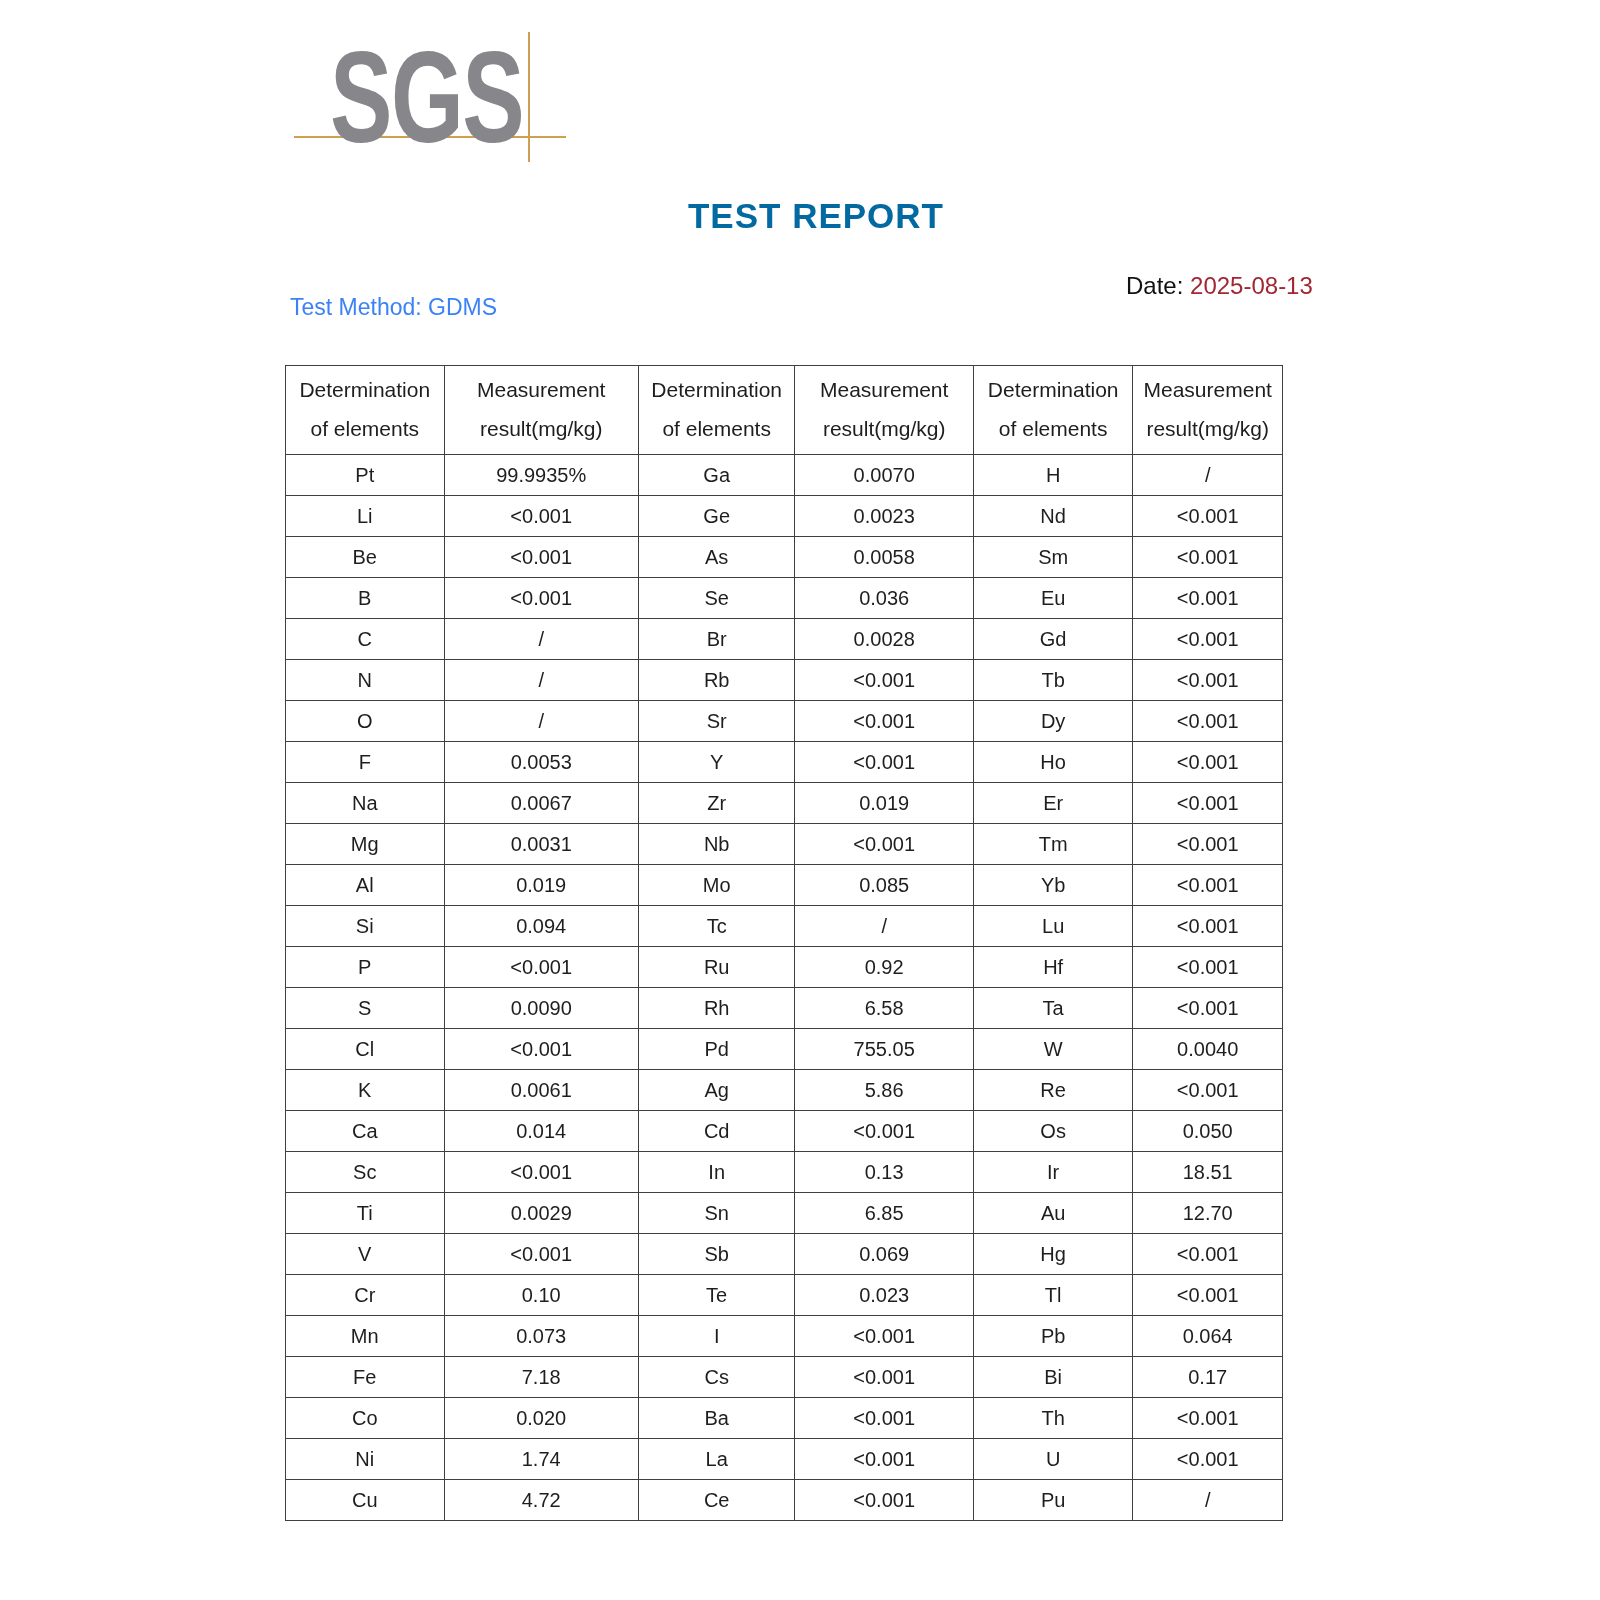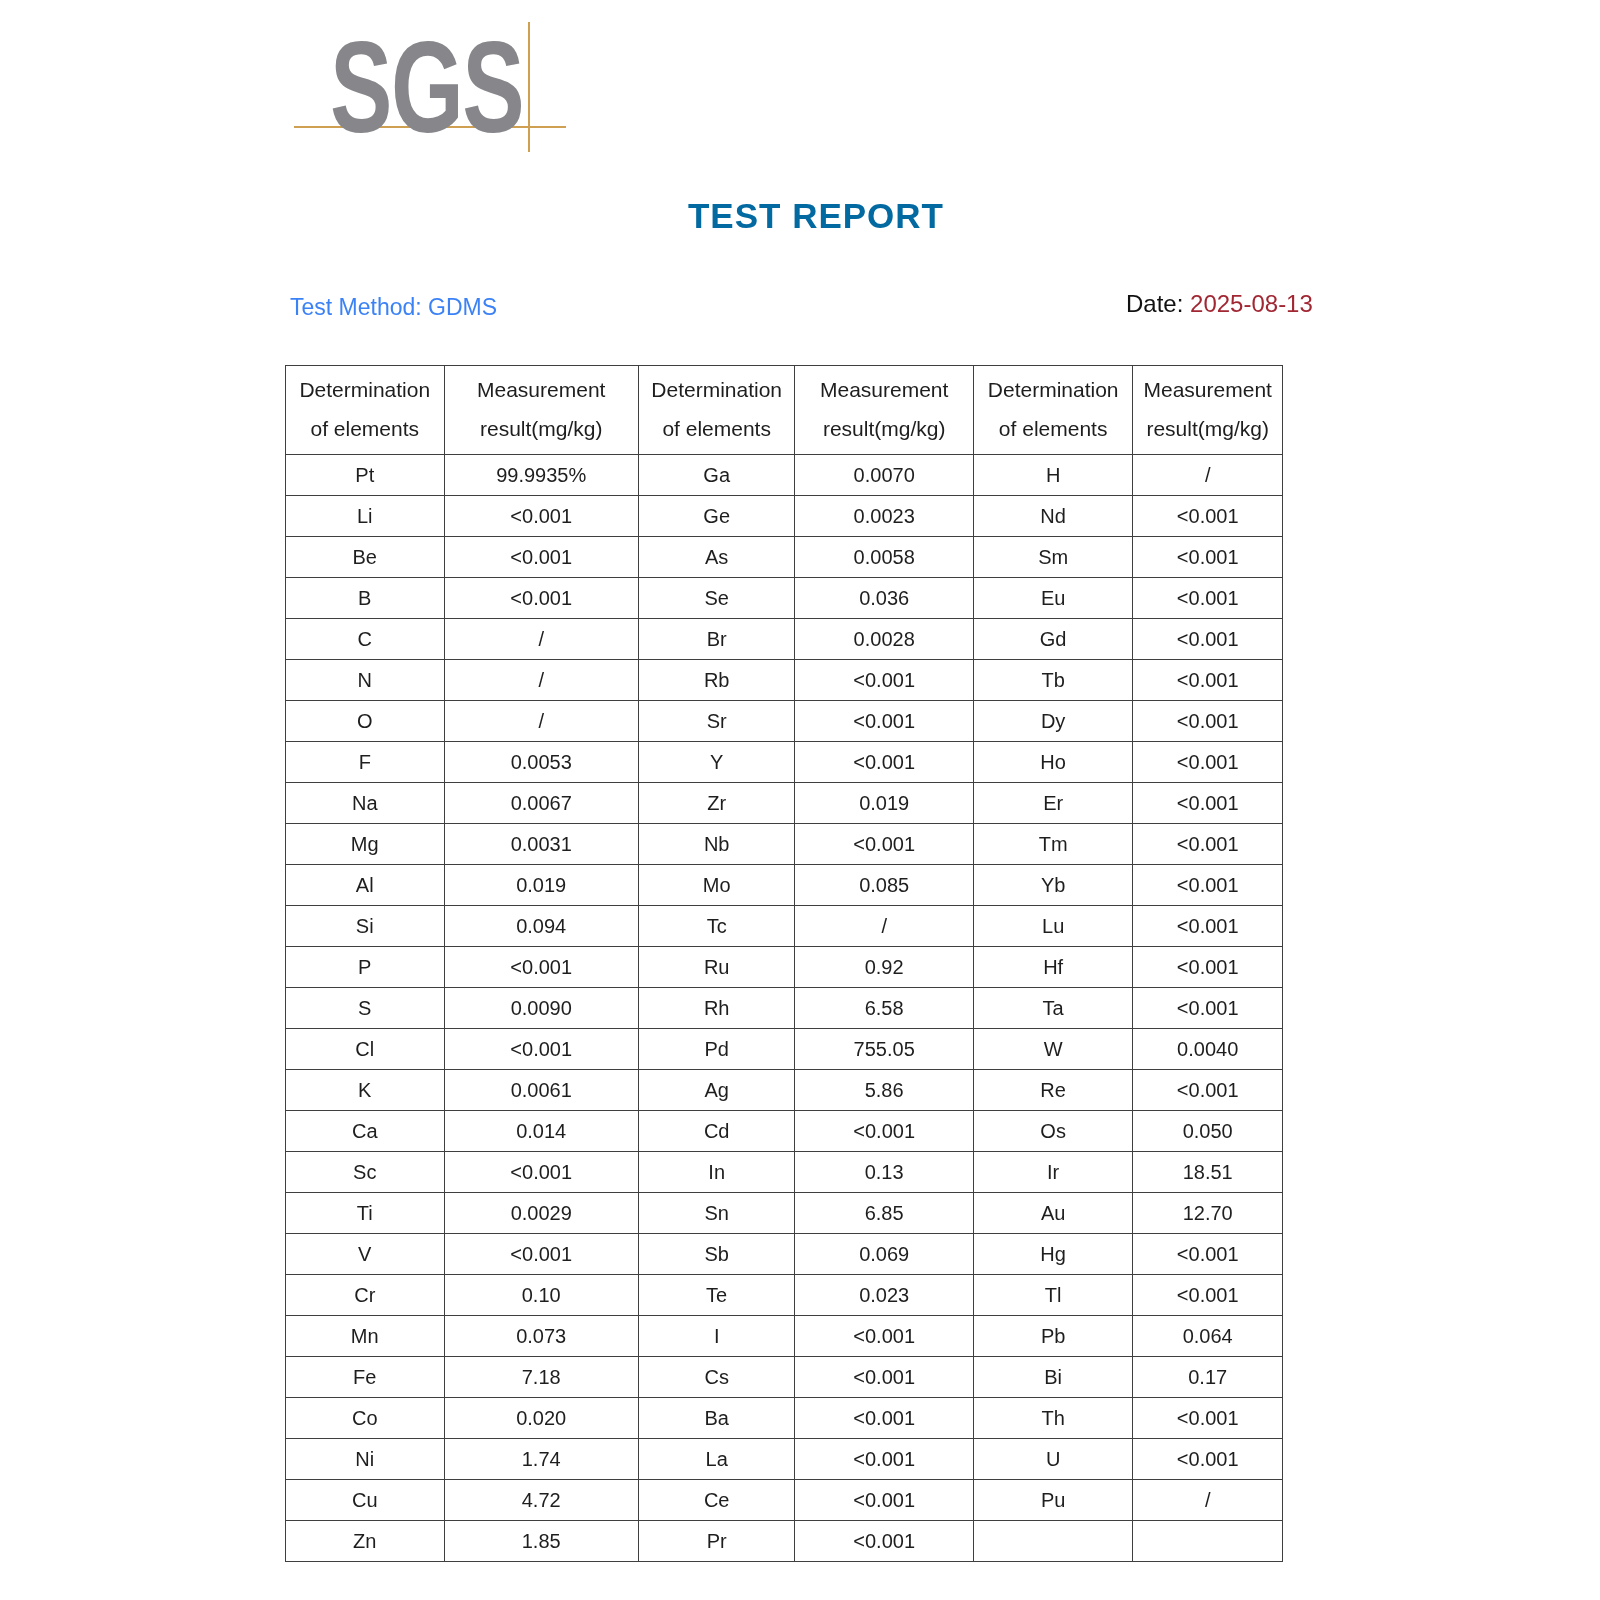--- a/index.html
+++ b/index.html
@@ -13,21 +13,21 @@
     height: 1600px;
     background: #ffffff;
     font-family: "Liberation Sans", sans-serif;
     color: #1c1c1c;
     overflow: hidden;
   }
   
   .logo-wrap {
     position: absolute;
     left: 294px;
-    top: 14px;
+    top: 24px;
     width: 300px;
     height: 150px;
   }
   .logo-text {
     position: absolute;
     left: 36px;
     top: 8px;
     font-size: 130px;
     line-height: 1;
     font-weight: bold;
@@ -68,21 +68,21 @@
   .test-method {
     position: absolute;
     left: 290px;
     top: 294px;
     font-size: 23px;
     color: #3b82f6;
   }
   .date-line {
     position: absolute;
     left: 1126px;
-    top: 290px;
+    top: 272px;
     font-size: 24px;
     color: #111111;
   }
   .date-value {
     color: #a12733;
   }
   
   table.results {
     position: absolute;
     left: 285px;
@@ -373,24 +373,16 @@
           <td>&lt;0.001</td>
         </tr>
         <tr>
           <td>Cu</td>
           <td>4.72</td>
           <td>Ce</td>
           <td>&lt;0.001</td>
           <td>Pu</td>
           <td>/</td>
         </tr>
-        <tr>
-          <td>Zn</td>
-          <td>1.85</td>
-          <td>Pr</td>
-          <td>&lt;0.001</td>
-          <td></td>
-          <td></td>
-        </tr>
       </tbody>
   </table>
 
 </div>
 
 </body></html>

